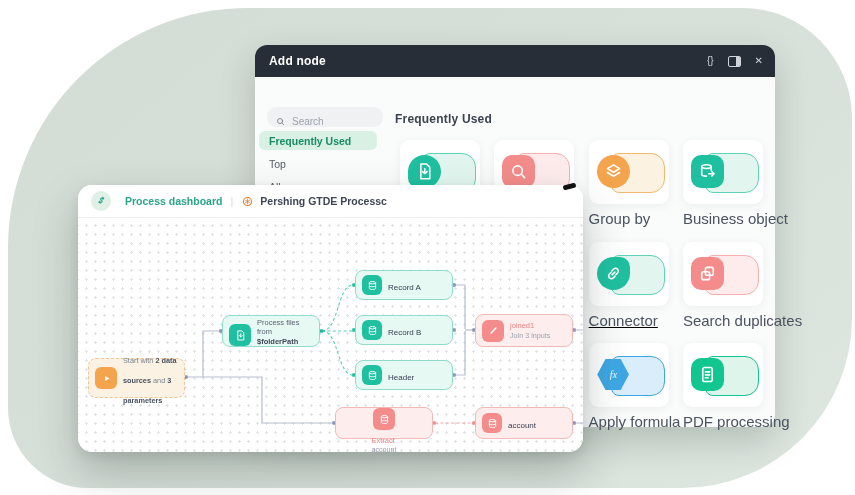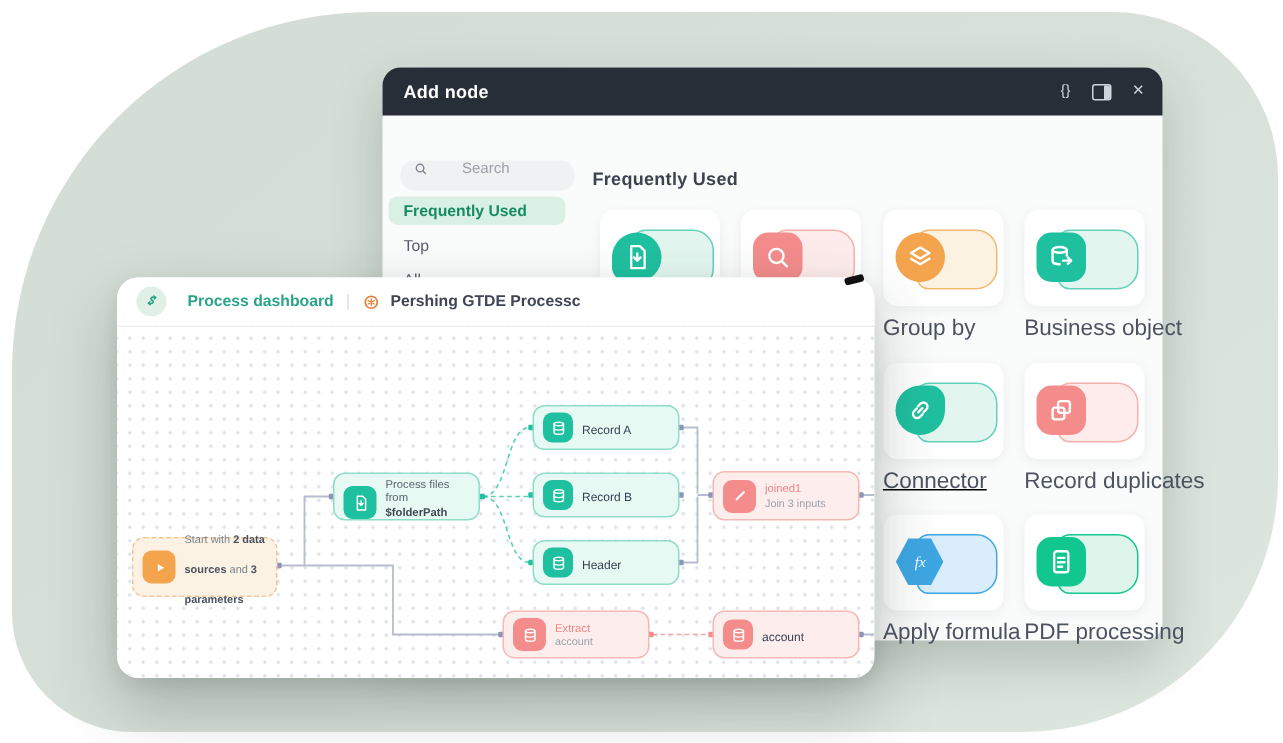--- a/index.html
+++ b/index.html
@@ -19,21 +19,21 @@
   .hicon{font-size:10px;line-height:10px;cursor:default;}
   .panel-ico{width:11px;height:9px;border:1.2px solid #cfd4da;border-radius:2px;position:relative;}
   .panel-ico::after{content:"";position:absolute;right:0;top:0;bottom:0;width:4px;background:#cfd4da;border-radius:0 1px 1px 0;}
   .an-tabs{position:absolute;left:0;top:32px;right:0;height:26px;border-bottom:1px solid #e8eaec;
            display:flex;align-items:center;padding-left:15px;gap:26px;}
   .tab{font-size:11px;color:#6a7280;padding:5px 1px 7px;position:relative;}
   .tab.active{color:var(--accent);font-weight:bold;}
   .tab.active::after{content:"";position:absolute;left:0;right:0;bottom:-1px;height:2px;background:var(--accent);border-radius:2px;}
   .an-left{position:absolute;left:4px;top:62px;width:118px;}
   .search{margin-left:8px;width:100px;height:20px;background:#f0f1f3;border-radius:9px;
-          display:flex;align-items:flex-start;padding:0 8px;gap:22px;}
+          display:flex;align-items:flex-end;padding:0 8px;gap:6px;}
   .search svg{flex:0 0 auto;}
   .search-ph{font-size:10px;color:#9aa1ab;}
   .sb-item{margin-top:4px;height:19px;display:flex;align-items:center;padding:0 10px;
            font-size:10.5px;color:#555d6a;border-radius:6px;}
   .sb-item.active{background:#d9f1e4;color:#178c63;font-weight:bold;}
   .an-heading{position:absolute;left:140px;top:67px;font-size:12px;font-weight:bold;color:#3b4350;letter-spacing:.2px;}
   .tile{position:absolute;width:80px;}
   .tile-card{width:80px;height:64px;background:#fff;border-radius:9px;
              box-shadow:0 2px 8px rgba(60,70,80,.07);position:relative;}
   .tile-folder{position:absolute;left:22px;top:13px;width:52px;height:38px;border-radius:8px 14px 14px 8px;
@@ -180,21 +180,21 @@
         <div class="tile" style="left: 427.9px; top: 196.5px;">
           <div class="tile-card">
        <span class="tile-folder" style="border-color:#f3b0ae;background:#fdeceb"></span>
        <span class="tile-icon sh-rounded" style="background:#f48c8c">
               <svg viewBox="0 0 24 24" fill="none" stroke="#fff" stroke-width="1.8" stroke-linecap="round" stroke-linejoin="round">
                 <rect x="9.6" y="5" width="9" height="9" rx="2"></rect>
                 <rect x="5.4" y="10" width="9" height="9" rx="2"></rect>
               </svg>
             </span>
      </div>
-     <div class="tile-label">Record duplicates</div>
+     <div class="tile-label">Search duplicates</div>
         </div>
         <div class="tile" style="left: 333.6px; top: 298px;">
           <div class="tile-card">
        <span class="tile-folder" style="border-color:#3ea7e3;background:#d9edfa"></span>
        <span class="tile-icon sh-hex" style="background:#3ea7e3">
               <svg viewBox="0 0 24 24" fill="none" stroke="#fff" stroke-width="1.8" stroke-linecap="round" stroke-linejoin="round">
                 <text x="12" y="16.2" font-size="11.5" font-style="italic" font-family="Liberation Serif,serif" fill="#fff" stroke="none" text-anchor="middle">fx</text>
               </svg>
             </span>
      </div>
@@ -325,21 +325,21 @@
             <span class="fnode-icon" style="background:#f48c8c;width:22px;height:22px">
               <svg viewBox="0 0 24 24" fill="none" stroke="#fff" stroke-width="1.8" stroke-linecap="round" stroke-linejoin="round">
                 <path d="M7.6 16.4 16.4 7.6" stroke-width="2.6"></path>
               </svg>
             </span>
      <div class="fnode-text">
               <div class="fn-title-pink">joined1</div>
               <div class="fn-sub">Join 3 inputs</div>
             </div>
           </div>
-          <div class="fnode t-pink" style="left: 257px; top: 190px; width: 98px; height: 32px;">
+          <div class="fnode t-pink" style="left: 257px; top: 190px; width: 98px; height: 32px; flex-direction: column;">
             <span class="fnode-icon" style="background:#f48c8c;width:22px;height:22px">
               <svg viewBox="0 0 24 24" fill="none" stroke="#fff" stroke-width="1.8" stroke-linecap="round" stroke-linejoin="round">
                 <ellipse cx="12" cy="6.8" rx="5.8" ry="2.2"></ellipse>
                 <path d="M6.2 6.8v10.4c0 1.2 2.6 2.2 5.8 2.2s5.8-1 5.8-2.2V6.8"></path>
                 <path d="M6.2 12.1c0 1.2 2.6 2.2 5.8 2.2s5.8-1 5.8-2.2"></path>
               </svg>
             </span>
      <div class="fnode-text">
               <div class="fn-title-pink">Extract</div>
               <div class="fn-sub">account</div>

